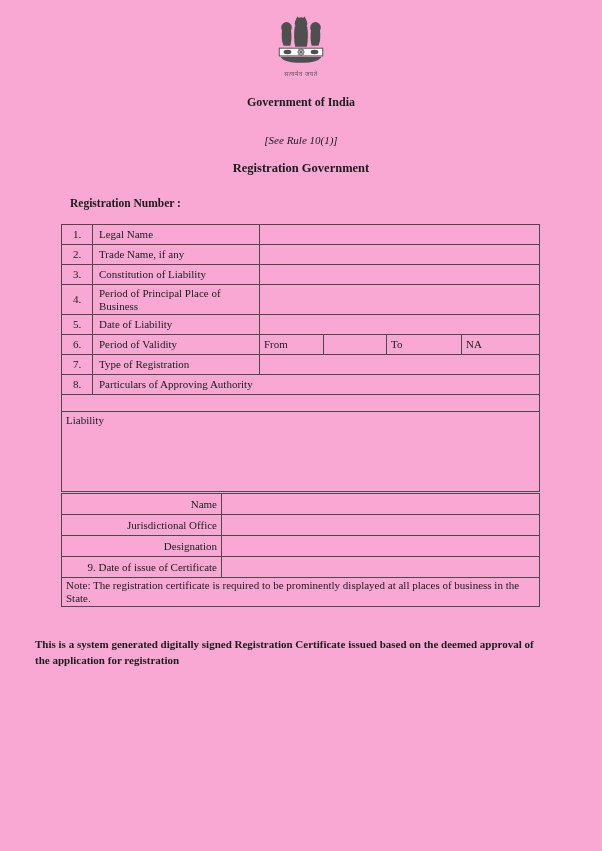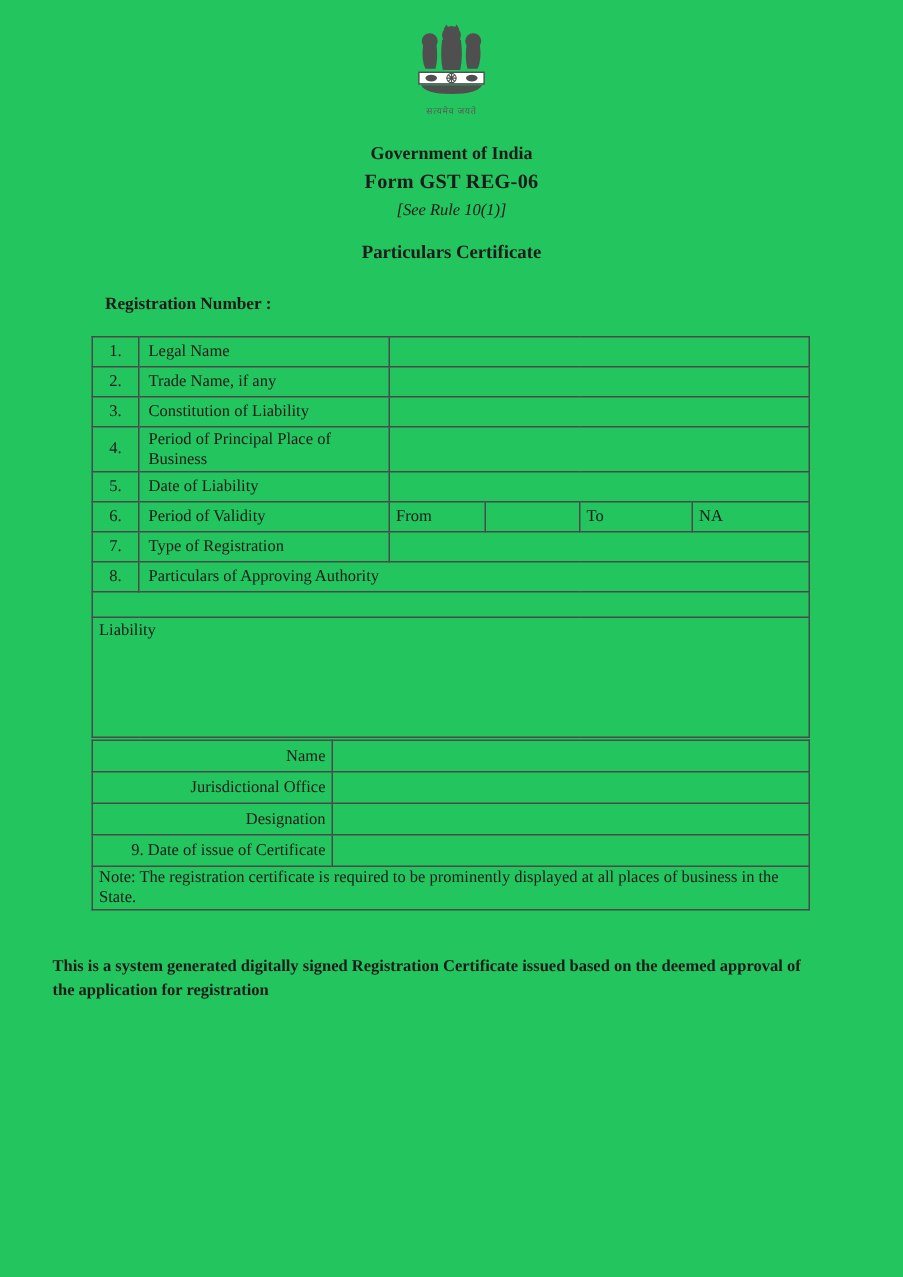--- a/index.html
+++ b/index.html
@@ -1,19 +1,19 @@
 <!DOCTYPE html>
 <html><head>
 <meta charset="utf-8">
 <style>
   html,body{margin:0;padding:0;background:#ffffff;}
   .page{
     position:relative;
     width:602px;height:851px;
-    background:#22c55e;
+    background:#f9a8d4;
     font-family:"Liberation Serif", serif;
     color:#1b1b1b;
     overflow:hidden;
   }
   .emblem{position:absolute;top:12px;left:0;width:602px;text-align:center;}
   .motto{font-size:6px;line-height:8px;color:#5a5a5a;letter-spacing:0.5px;}
   .h{position:absolute;left:0;width:602px;text-align:center;white-space:nowrap;}
   .gov{top:95px;font-size:12px;font-weight:bold;}
   .form{top:113px;font-size:13.5px;font-weight:bold;letter-spacing:0.2px;}
   .rule{top:134px;font-size:11px;font-style:italic;}
@@ -71,23 +71,22 @@
       <g fill="#4f4f4f">
         <ellipse cx="16" cy="40.5" rx="4" ry="2.3"></ellipse>
         <ellipse cx="44" cy="40.5" rx="4" ry="2.3"></ellipse>
         <path d="M9 45.5 L51 45.5 Q48 51.5 30 51.5 Q12 51.5 9 45.5 Z"></path>
       </g>
     </svg>
     <div class="motto">सत्यमेव जयते</div>
   </div>
 
   <div class="h gov">Government of India</div>
-  <div class="h form">Form GST REG-06</div>
   <div class="h rule">[See Rule 10(1)]</div>
-  <div class="h cert">Particulars Certificate</div>
+  <div class="h cert">Registration Government</div>
 
   <div class="regnum">Registration Number :</div>
 
   <table class="tableA">
     <colgroup>
       <col style="width:31px">
         <col style="width:167px">
         <col style="width:64px">
       <col style="width:63px">
         <col style="width:75px">

